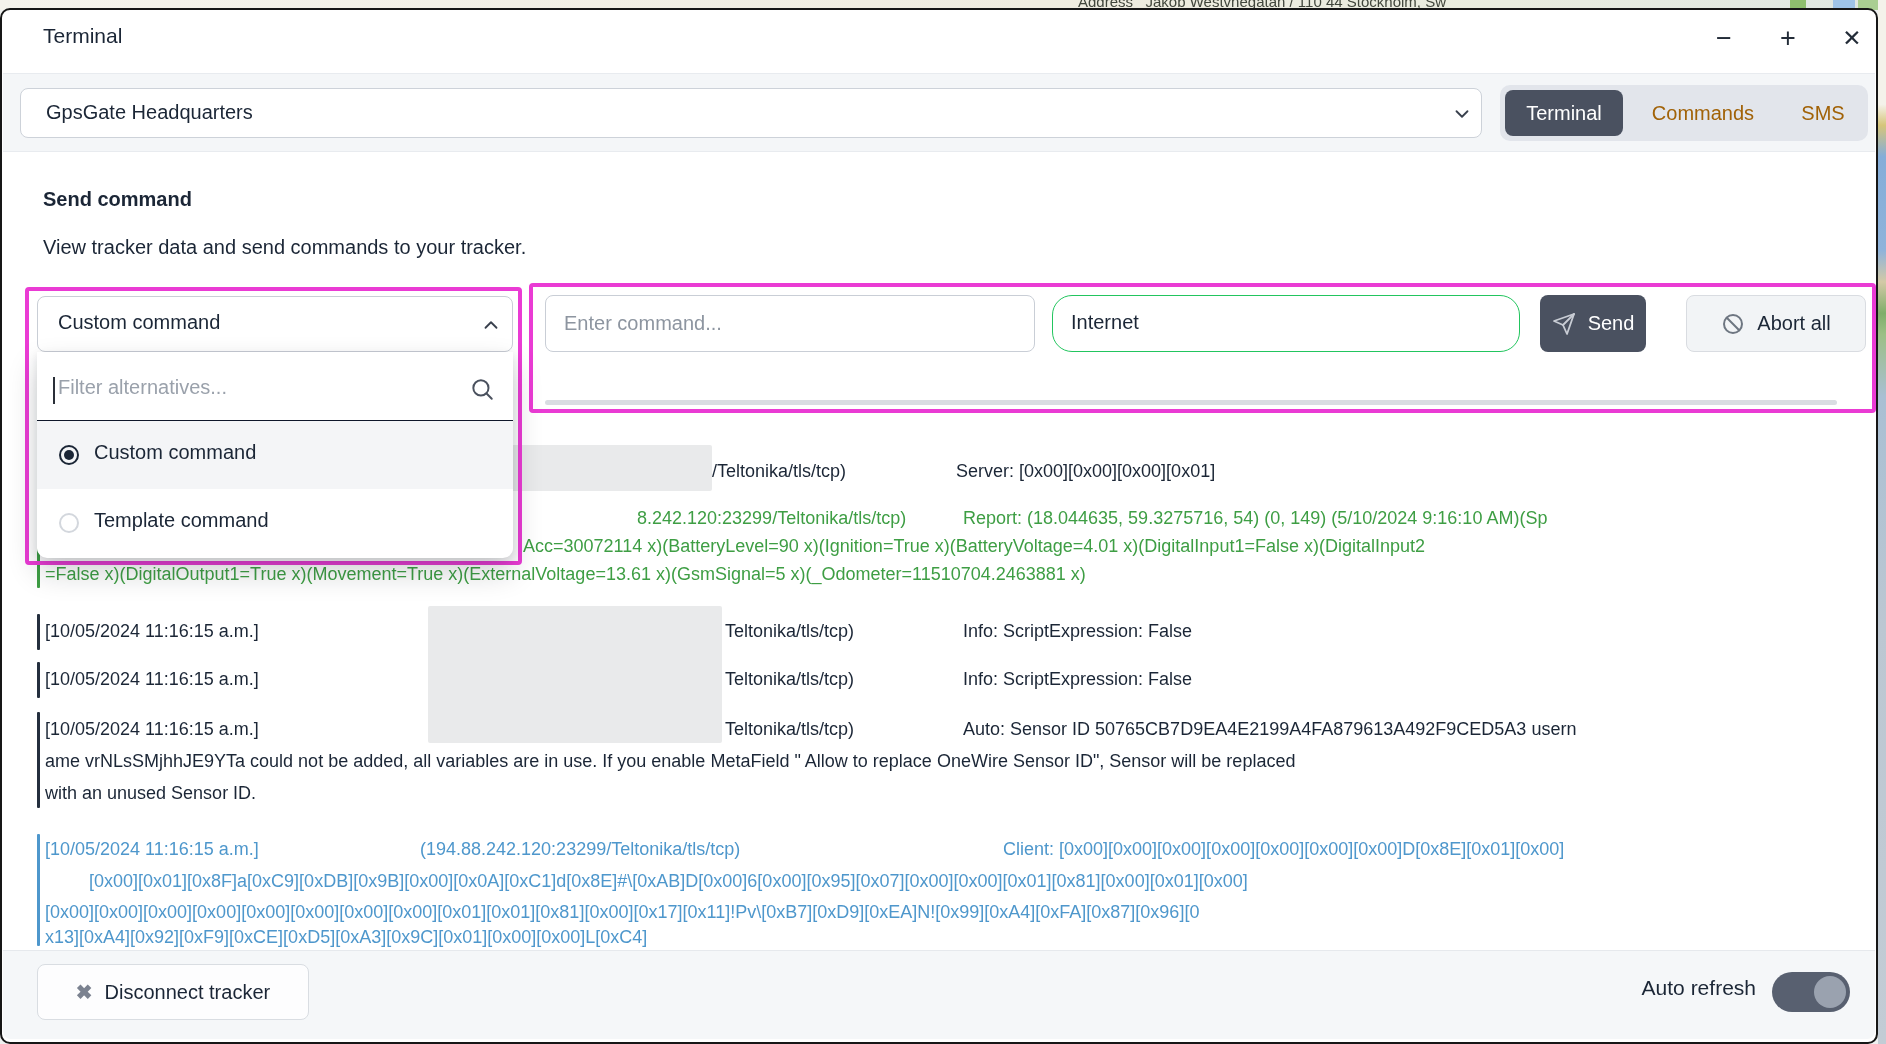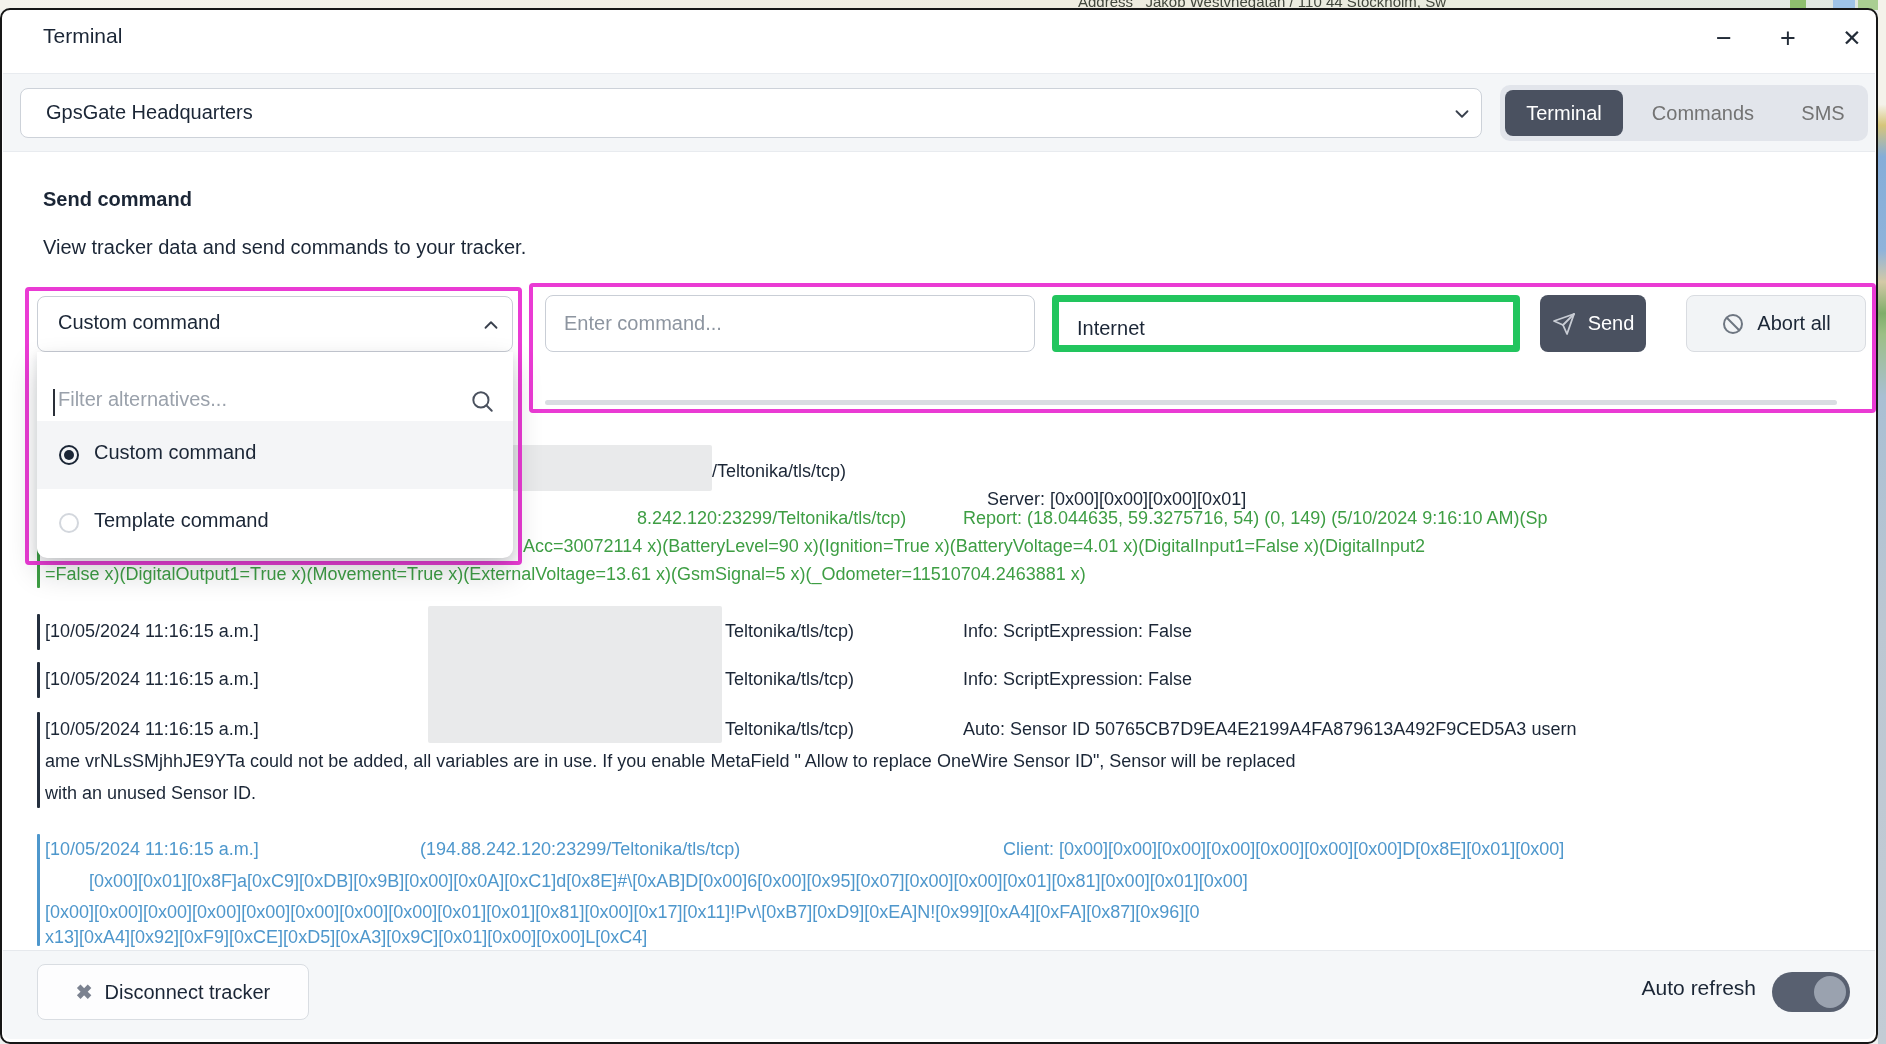--- a/index.html
+++ b/index.html
@@ -20,52 +20,52 @@
   
   .win-title{left:43px;top:24px;font-size:21px;font-weight:500;color:#1b2636;}
   .win-btn{top:20px;width:36px;height:36px;font-size:27px;color:#232c38;text-align:center;line-height:36px;cursor:pointer;}
 
   
   #band{left:3px;top:73px;width:1872px;height:77px;background:#f4f6f8;border-top:1px solid #e8ebef;border-bottom:1px solid #e8ebef;}
   #device-select{left:20px;top:88px;width:1462px;height:50px;background:#fff;border:1px solid #cdd2d9;border-radius:8px;box-sizing:border-box;cursor:pointer;}
   #device-select .val{position:absolute;left:25px;top:12px;font-size:20px;color:#1b2636;}
   .chev{position:absolute;width:22px;height:22px;}
   #tabs{left:1500px;top:85px;width:368px;height:56px;background:#e2e5eb;border-radius:10px;}
-  .tab{position:absolute;top:5px;height:46px;line-height:46px;font-size:20px;color:#737373;text-align:center;border-radius:8px;cursor:pointer;}
+  .tab{position:absolute;top:5px;height:46px;line-height:46px;font-size:20px;color:#a16207;text-align:center;border-radius:8px;cursor:pointer;}
   .tab.active{background:#4a5160;color:#ffffff;}
 
   
   .h-send{left:43px;top:188px;font-size:20px;font-weight:700;color:#1b2636;}
   .h-sub{left:43px;top:236px;font-size:20px;color:#1b2636;}
 
   
   .hl{border:4px solid #ea3bd4;border-radius:4px;box-sizing:border-box;}
   #hl-left{left:25px;top:287px;width:497px;height:278px;}
   #hl-right{left:529px;top:283px;width:1347px;height:130px;}
 
   
   #type-select{left:37px;top:296px;width:476px;height:56px;background:#fff;border:1px solid #c9ced6;border-radius:8px;box-sizing:border-box;cursor:pointer;}
   #type-select .val{position:absolute;left:20px;top:14px;font-size:20px;color:#1b2636;}
   #popup{left:37px;top:352px;width:476px;height:206px;background:#fff;border-radius:0 0 10px 10px;box-shadow:0 14px 30px rgba(20,25,35,.20), 0 3px 8px rgba(20,25,35,.10);}
-  #filter-row{position:absolute;left:0;top:16px;width:100%;height:69px;border-bottom:1px solid #0f172a;box-sizing:border-box;cursor:text;}
+  #filter-row{position:absolute;left:0;top:4px;width:100%;height:69px;border-bottom:5px solid #0f172a;box-sizing:border-box;cursor:text;}
   #filter-row .caret{position:absolute;left:16px;top:21px;width:2px;height:27px;background:#2a2f38;}
   #filter-row .ph{position:absolute;left:21px;top:20px;font-size:20px;color:#9aa1ab;}
   .opt{position:absolute;left:0;width:100%;height:68px;cursor:pointer;}
   #opt-0{top:69px;background:#f4f5f7;}
   #opt-1{top:137px;background:#fff;border-radius:0 0 10px 10px;}
   .radio{position:absolute;left:22px;top:24px;width:20px;height:20px;border-radius:50%;box-sizing:border-box;}
   .radio.on{border:2px solid #1b2636;}
   .radio.on::after{content:"";position:absolute;left:3px;top:3px;width:10px;height:10px;border-radius:50%;background:#1b2636;}
   .radio.off{border:2px solid #d3d7dd;}
   .opt .lab{position:absolute;left:57px;top:20px;font-size:20px;color:#1b2636;}
 
   
   #cmd-input{left:545px;top:295px;width:490px;height:57px;border:1px solid #c9ced6;border-radius:8px;box-sizing:border-box;padding:0 18px;font-family:"Liberation Sans",sans-serif;font-size:20px;color:#1b2636;background:#fff;}
   #cmd-input::placeholder{color:#8d95a0;opacity:1;}
-  #chan-select{left:1052px;top:295px;width:468px;height:57px;background:#fff;border:7px solid #22c55e;border-radius:4px;box-sizing:border-box;cursor:pointer;}
+  #chan-select{left:1052px;top:295px;width:468px;height:57px;background:#fff;border:1px solid #22c55e;border-radius:20px;box-sizing:border-box;cursor:pointer;}
   #chan-select .val{position:absolute;left:18px;top:15px;font-size:20px;color:#1b2636;}
   .btn{display:flex;align-items:center;justify-content:center;gap:12px;border-radius:8px;font-size:20px;cursor:pointer;box-sizing:border-box;}
   #btn-send{left:1540px;top:295px;width:106px;height:57px;background:#4a5160;color:#fff;}
   #btn-abort{left:1686px;top:295px;width:180px;height:57px;background:#f2f4f6;border:1px solid #d9dce1;color:#1b2636;}
   #scroll-hline{left:545px;top:400px;width:1292px;height:5px;background:#d9dde2;border-radius:3px;}
 
   
   .bar{width:3px;border-radius:1px;}
   .bar.navy{background:#242f3e;}
   .bar.green{background:#3e9e44;}
@@ -119,21 +119,21 @@
     <div class="tab" style="left:128px;width:150px;">Commands</div>
     <div class="tab" style="left:283px;width:80px;">SMS</div>
   </div>
 
   <div class="abs h-send">Send command</div>
   <div class="abs h-sub">View tracker data and send commands to your tracker.</div>
 
   <div class="abs bar navy" style="left:37px;top:450px;height:42px;"></div>
   <div class="abs redact" style="left:496px;top:445px;width:216px;height:46px;"></div>
   <div class="abs frag" style="left:712px;top:458px;">/Teltonika/tls/tcp)</div>
-  <div class="abs frag" style="left:987px;top:458px;margin-top:28px;">Server: [0x00][0x00][0x00][0x01]</div>
+  <div class="abs frag" style="left:956px;top:458px;">Server: [0x00][0x00][0x00][0x01]</div>
 
   <div class="abs bar green" style="left:37px;top:500px;height:88px;"></div>
   <div class="abs frag green" style="left:637px;top:505px;">8.242.120:23299/Teltonika/tls/tcp)</div>
   <div class="abs frag green" style="left:963px;top:505px;">Report: (18.044635, 59.3275716, 54) (0, 149) (5/10/2024 9:16:10 AM)(Sp</div>
   <div class="abs frag green" style="left:523px;top:533px;">Acc=30072114 x)(BatteryLevel=90 x)(Ignition=True x)(BatteryVoltage=4.01 x)(DigitalInput1=False x)(DigitalInput2</div>
   <div class="abs frag green" style="left:45px;top:561px;">=False x)(DigitalOutput1=True x)(Movement=True x)(ExternalVoltage=13.61 x)(GsmSignal=5 x)(_Odometer=11510704.2463881 x)</div>
 
   <div class="abs redact" style="left:428px;top:606px;width:294px;height:137px;"></div>
 
   <div class="abs bar navy" style="left:37px;top:614px;height:36px;"></div>

